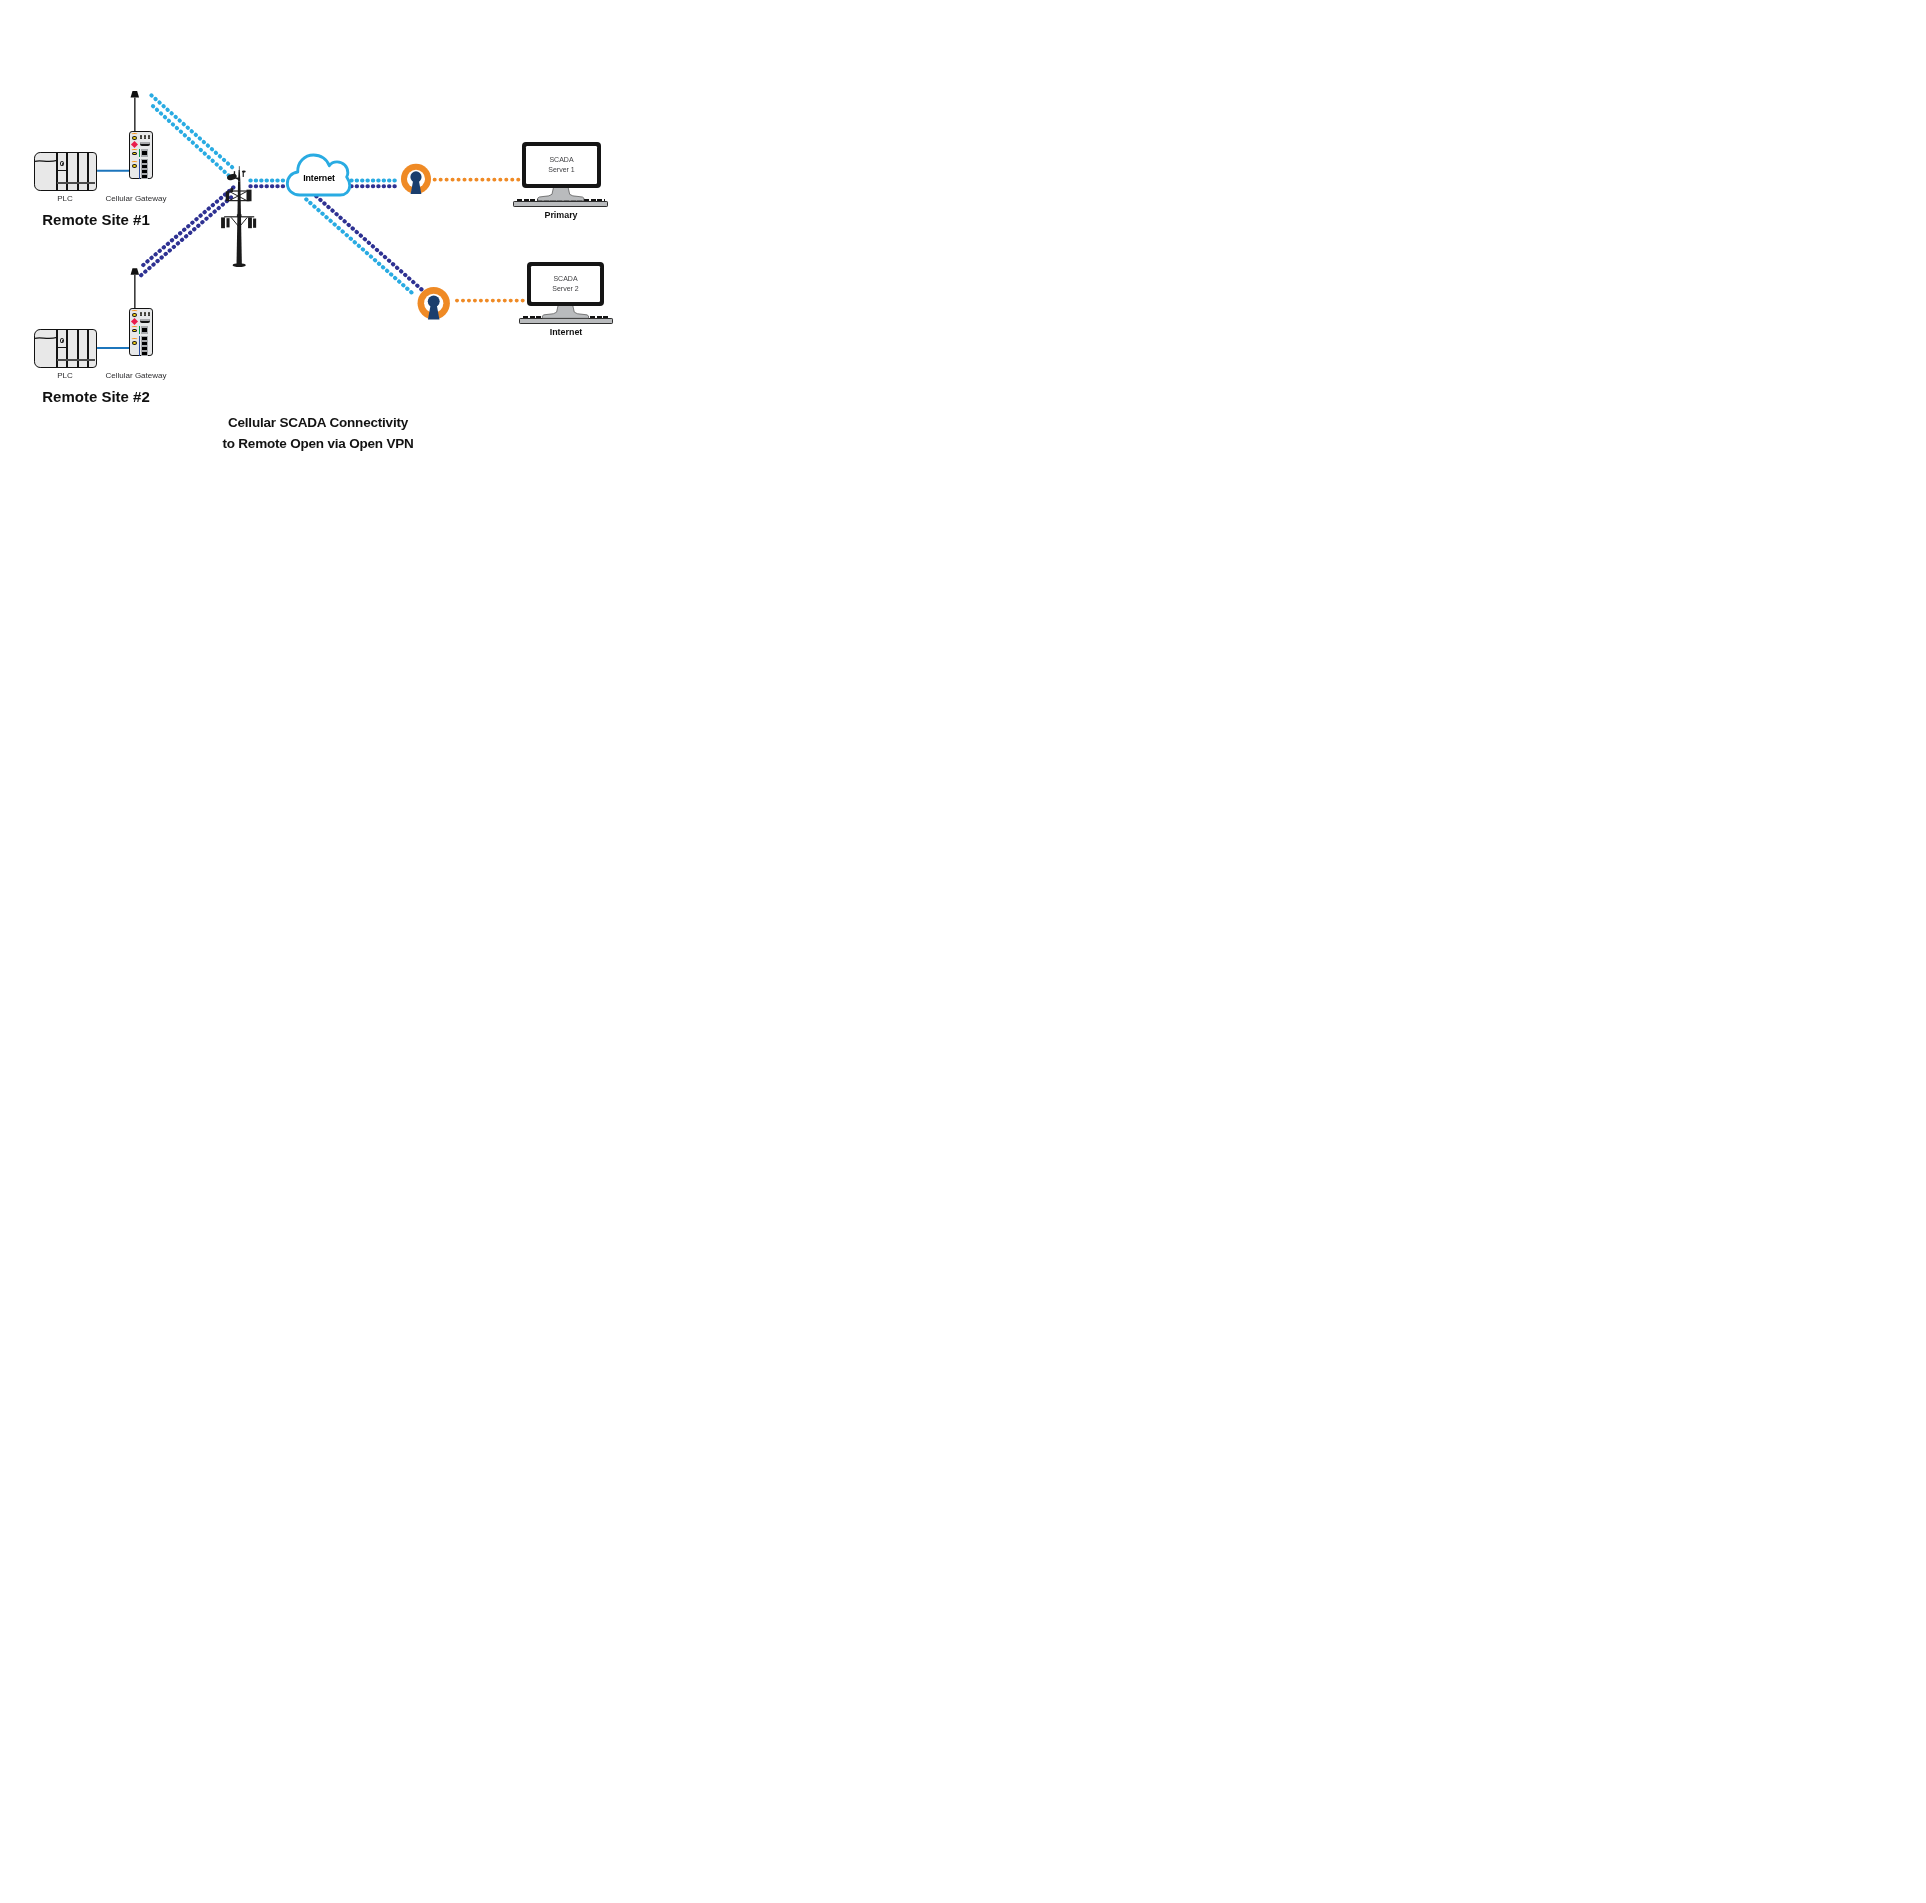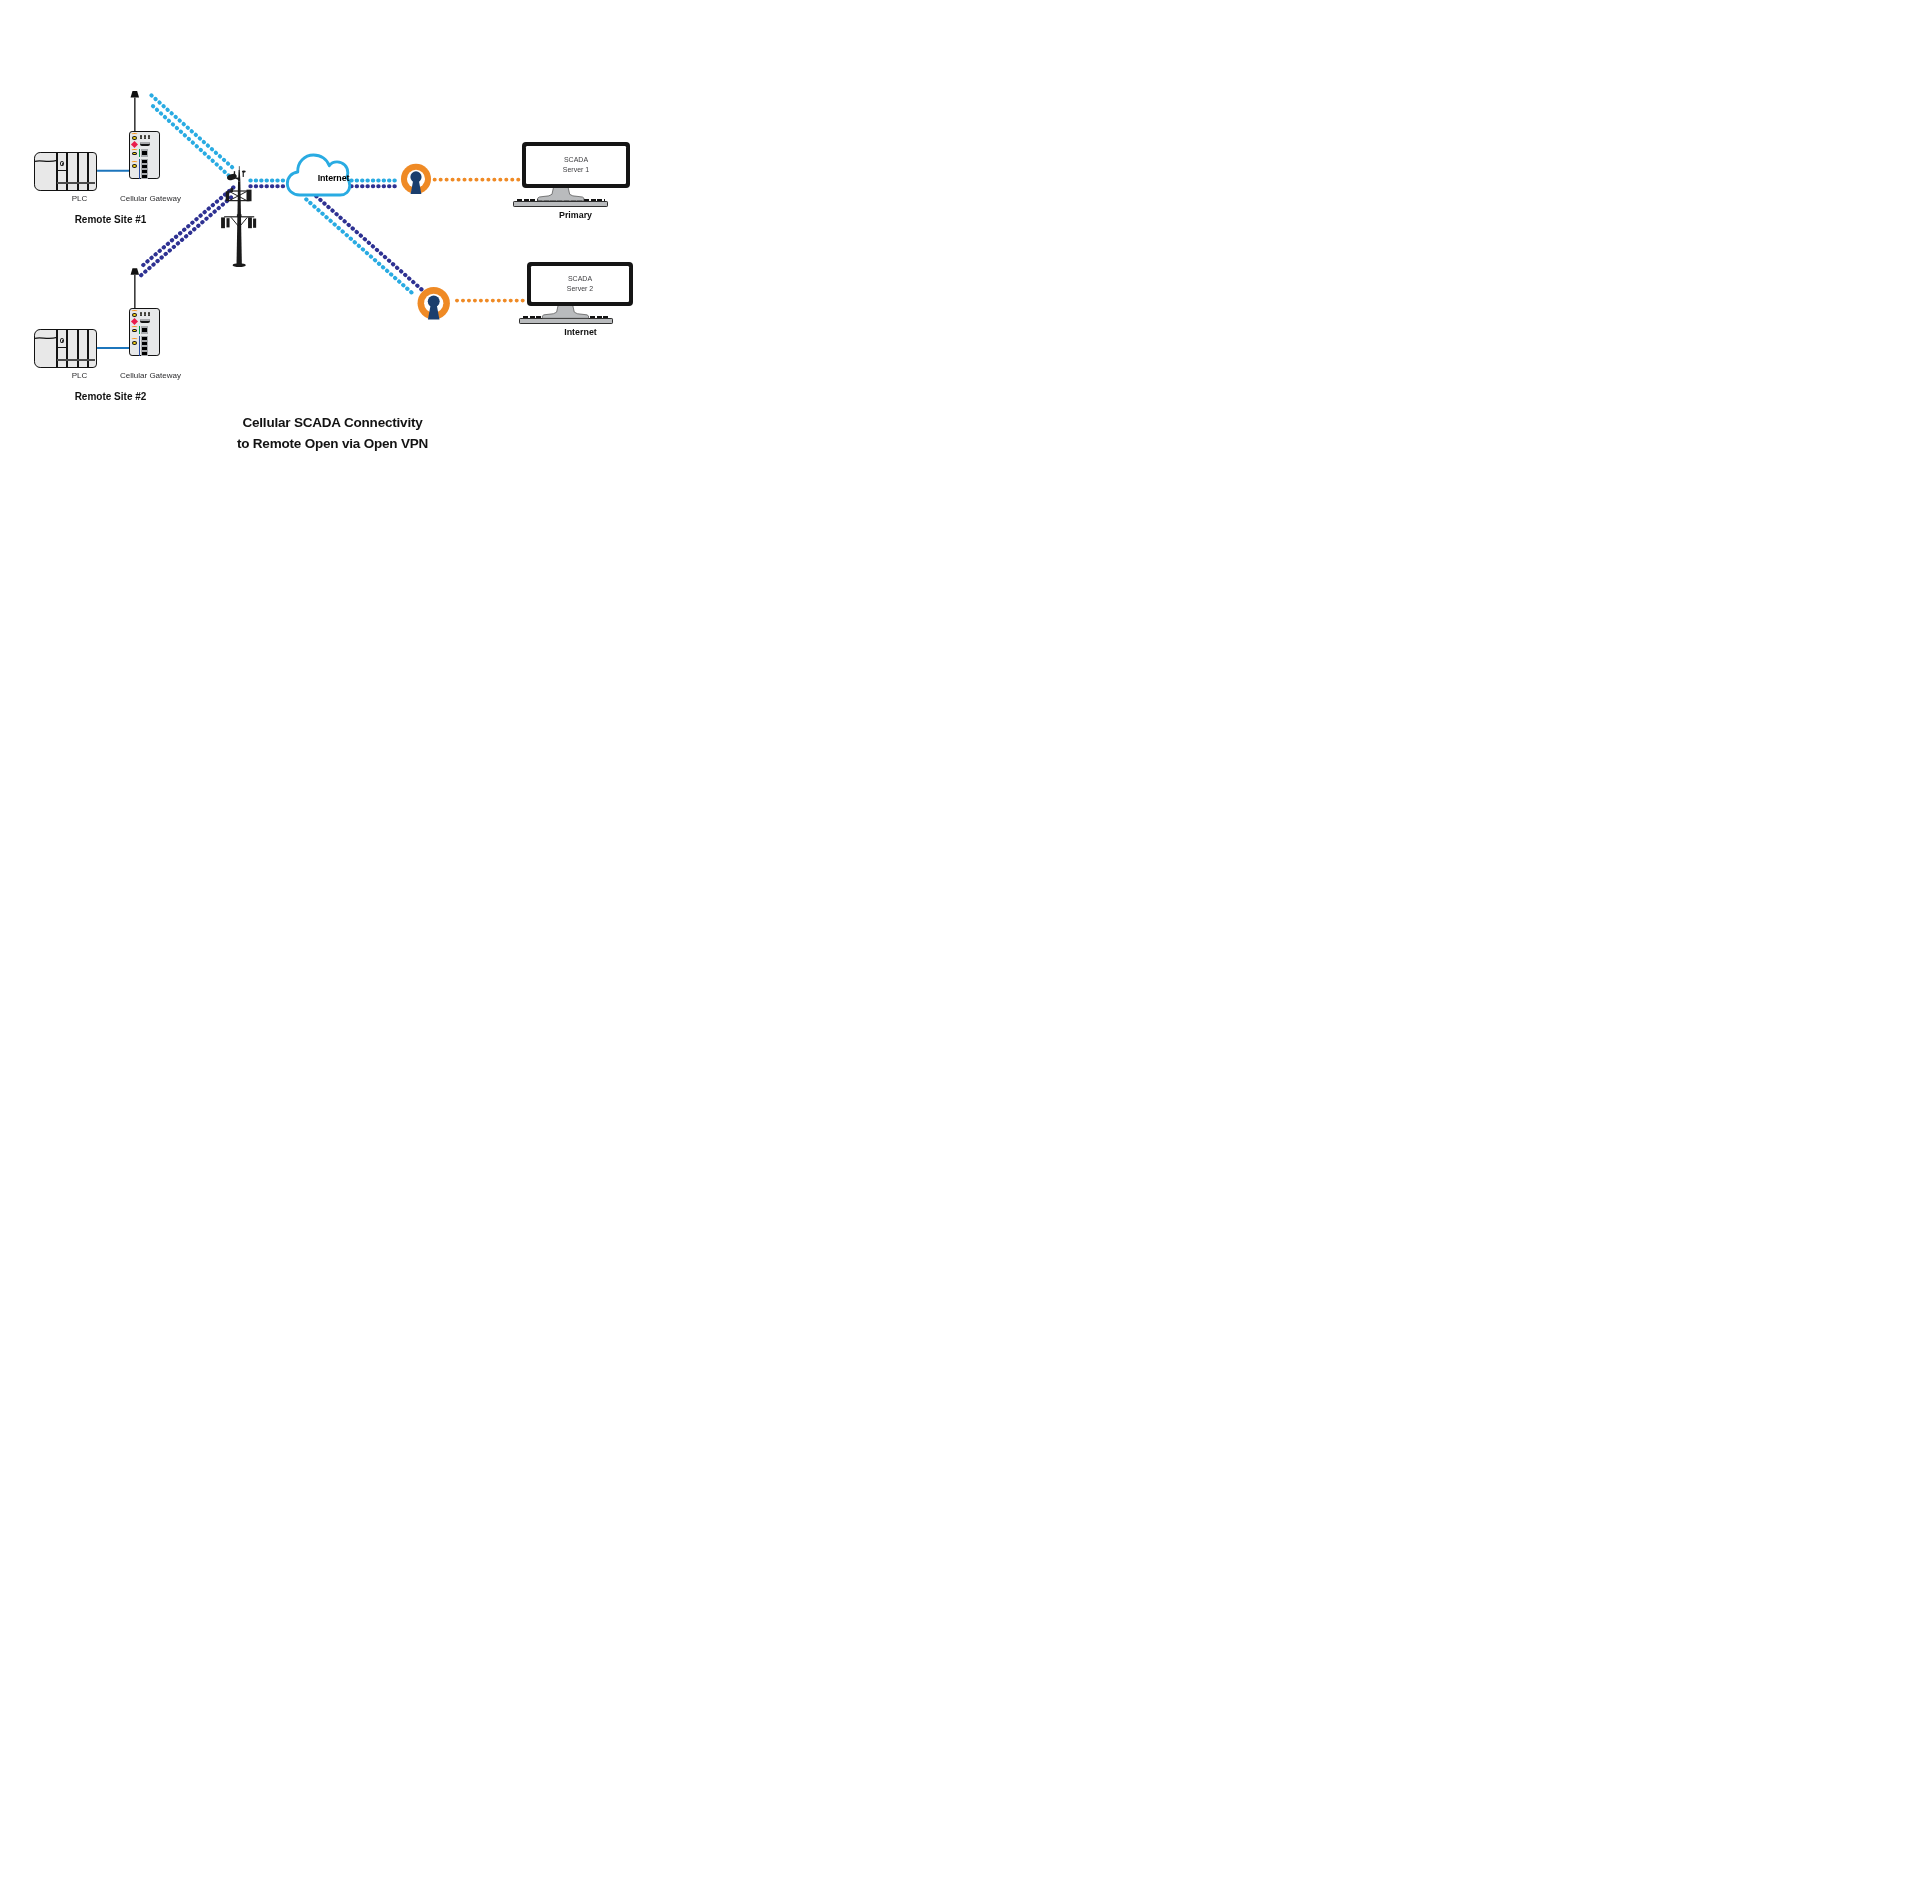--- a/index.html
+++ b/index.html
@@ -1,23 +1,23 @@
 <!DOCTYPE html>
 <html style="font-size:6.2px"><head>
 <meta charset="utf-8">
 <style>
   html,body{margin:0;padding:0;background:#fff;font-family:"Liberation Sans",sans-serif;}
   .canvas{position:relative;width:634px;height:476px;background:#fff;overflow:hidden;}
   .overlay{position:absolute;left:0;top:0;z-index:1;}
-  .dev,.center-label{position:absolute;z-index:2;padding-left:29px;}
+  .dev,.center-label{position:absolute;z-index:2;}
   .center-label{transform:translate(-50%,-50%);white-space:nowrap;}
 
   
   .dev-label{font-size:8px;color:#2d2d2f;}
-  .site-label{font-size:10px;font-weight:700;color:#111;}
+  .site-label{font-size:15px;font-weight:700;color:#111;}
   .role-label{font-size:8.9px;font-weight:700;color:#111;}
   .internet-label{font-size:8.9px;font-weight:700;color:#000;letter-spacing:-0.1px;}
   .title{font-size:13.5px;font-weight:700;color:#131313;letter-spacing:-0.2px;}
 
   
   .plc{width:63px;height:39px;background:#E8E8E8;border:1.5px solid #121212;
        border-radius:6.2px 3.9px 3.9px 6.2px;box-sizing:border-box;}
   .plc .vdiv{position:absolute;top:0;bottom:0;width:1.5px;background:#121212;}
   .plc .stripe{position:absolute;left:22.3px;right:1.2px;top:28.5px;height:2.3px;background:#4b4b4b;}
   .plc .key{position:absolute;left:25px;top:7.7px;width:3.9px;height:5.4px;background:#fff;

